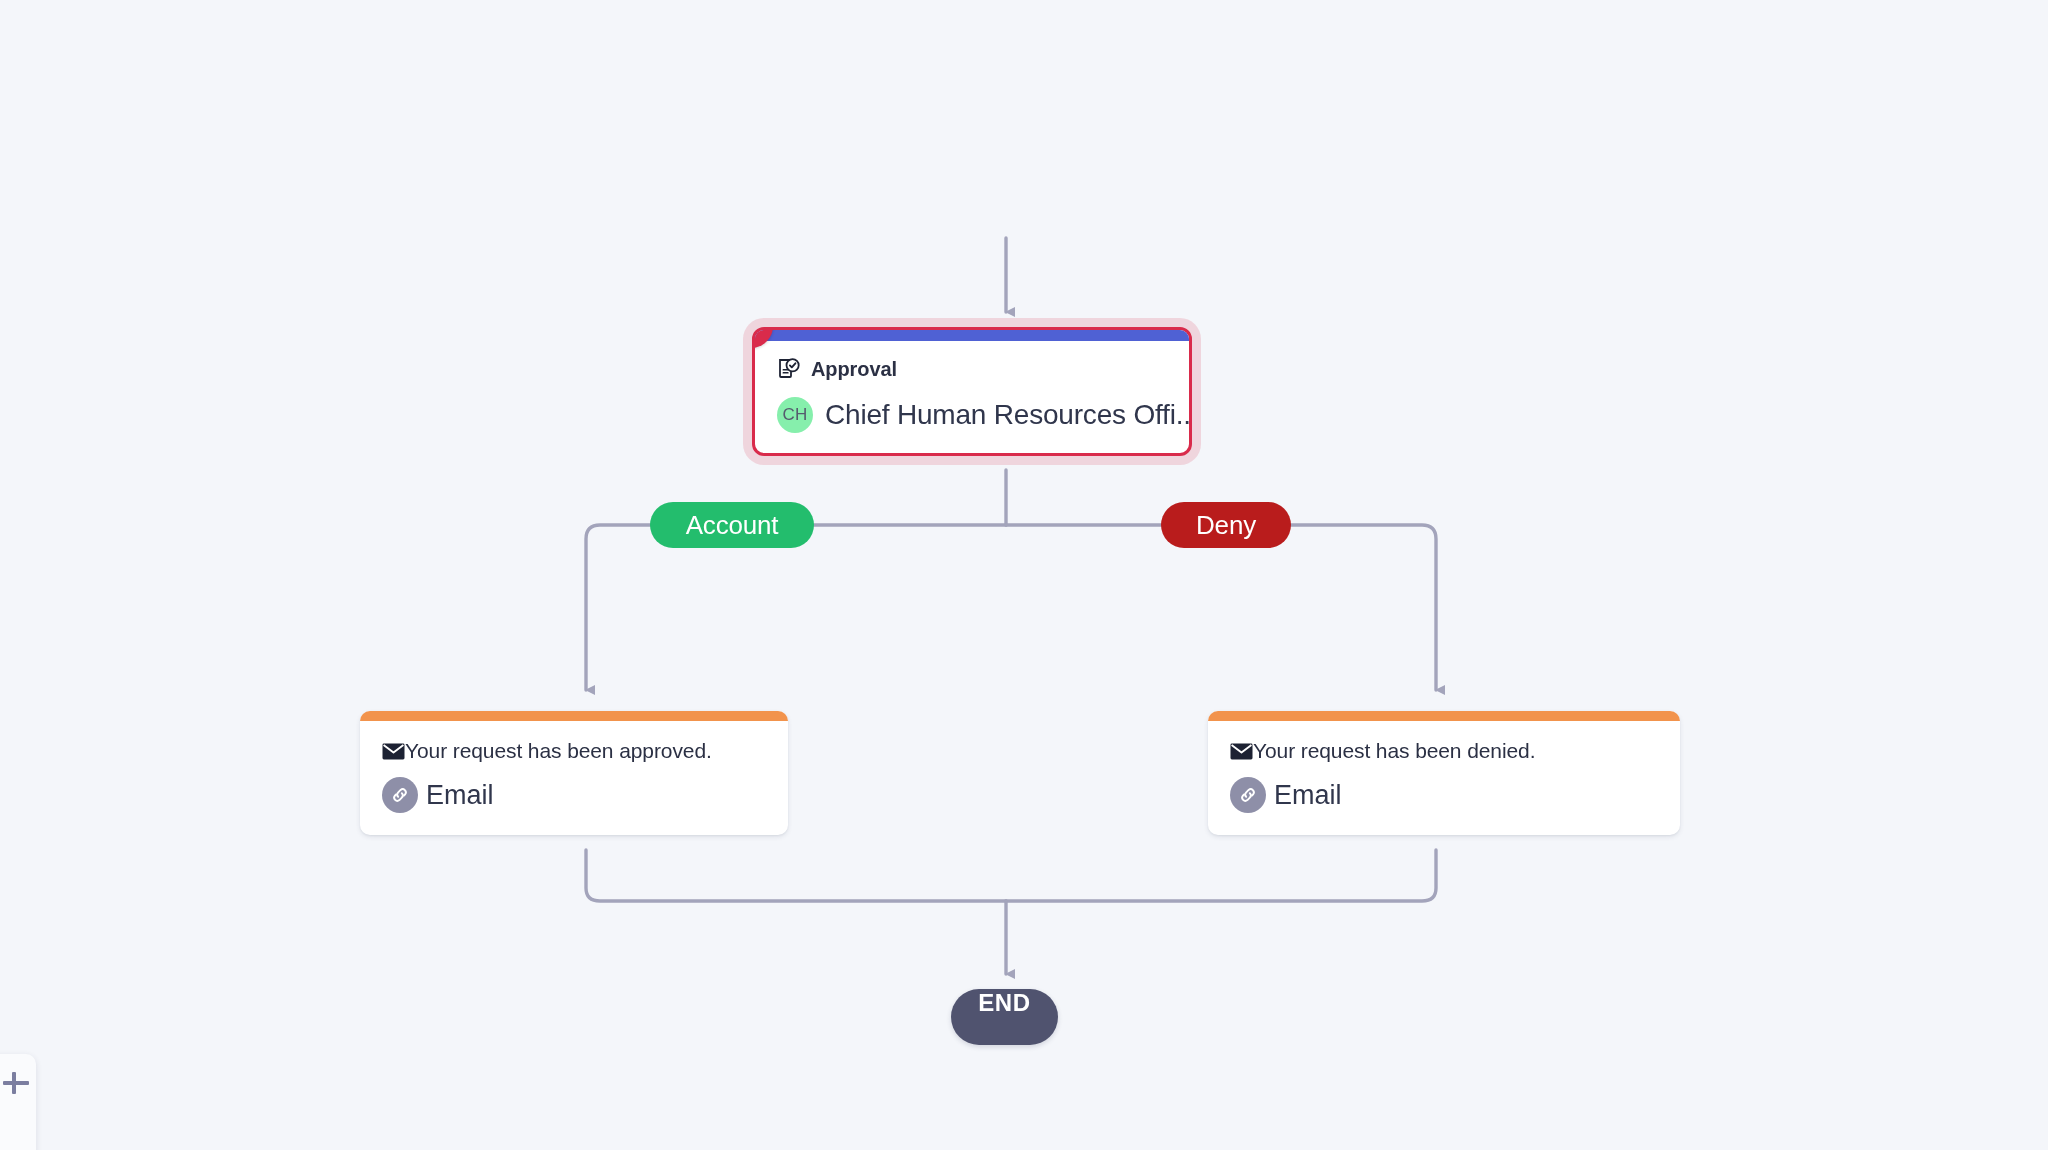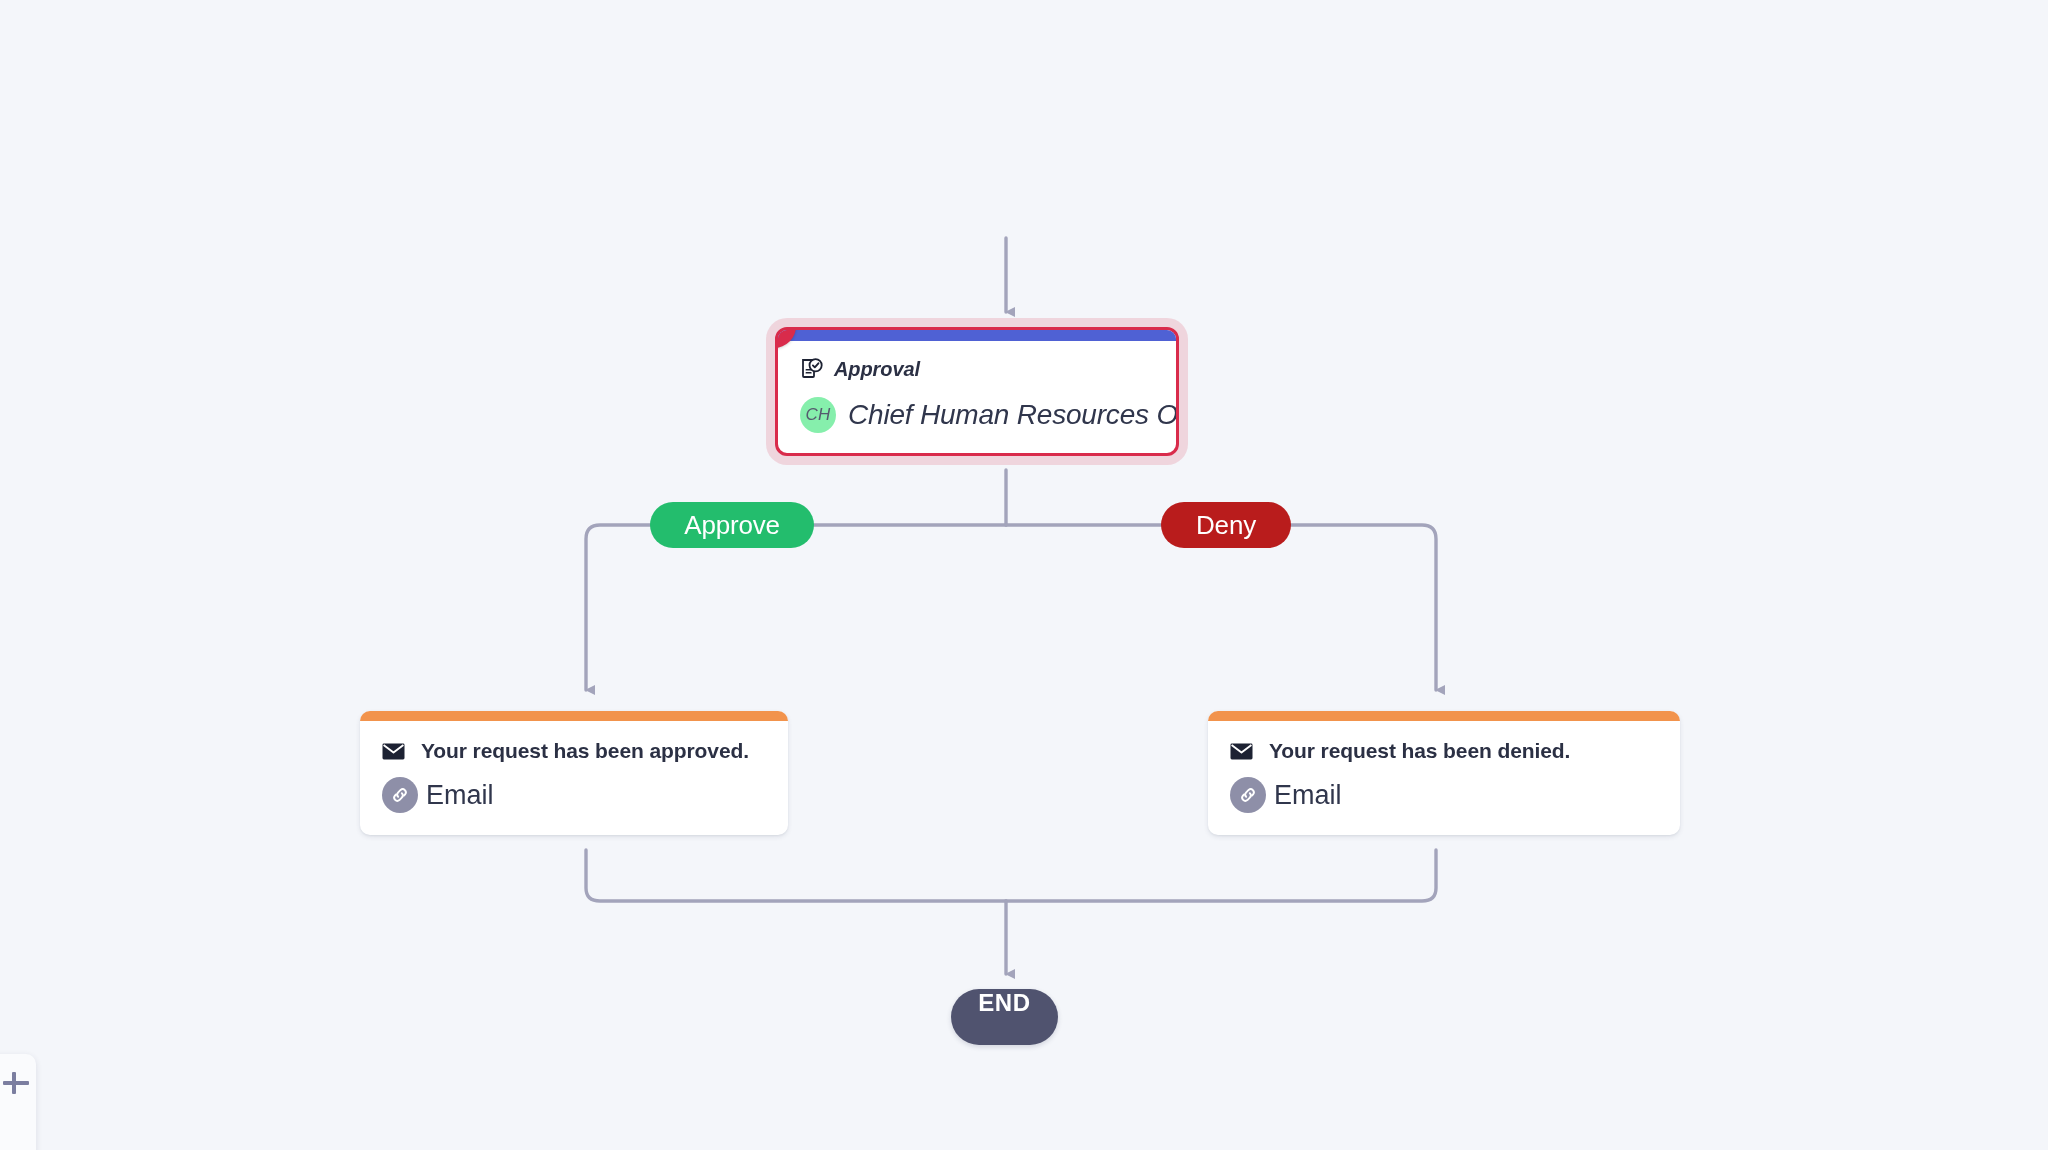--- a/index.html
+++ b/index.html
@@ -82,47 +82,46 @@
 
   
   #node-form {
     left: 781px;
     top: 100px;
     width: 428px;
   }
   #node-form .node-body { padding: 16px 22px 22px 22px; }
 
   #node-approval {
-    left: 775px;
+    left: 752px;
     top: 327px;
-    width: 404px;
+    width: 440px;
     border: 3px solid #d92b4b;
     border-radius: 12px;
     box-shadow: 0 0 0 9px rgba(217,43,75,0.16);
-    font-style: italic;
   }
   #node-approval .node-bar { height: 11px; }
 
   #node-email-approved {
     left: 360px;
     top: 711px;
     width: 428px;
   }
   #node-email-denied {
     left: 1208px;
     top: 711px;
     width: 472px;
   }
   .email-node .node-body { padding: 18px 22px 22px 22px; }
   .email-head {
     display: flex;
     align-items: center;
-    gap: 16px;
+    gap: 0;
     font-size: 21px;
-    font-weight: bold;
+    font-weight: normal;
     color: #2b3044;
     letter-spacing: -0.1px;
   }
 
   
   .err-badge {
     position: absolute;
     left: -26px;
     top: -26px;
     width: 44px;
@@ -291,21 +290,21 @@
         <span>Approval</span>
       </div>
       <div class="node-sub">
         <span class="avatar">CH</span>
         <span>Chief Human Resources Offi...</span>
       </div>
     </div>
   </div>
 
   <div class="pill" id="pill-approve">
-    <span>Approve</span>
+    <span>Account</span>
   </div>
   <div class="pill" id="pill-deny">
     <span>Deny</span>
   </div>
 
   <div class="node email-node" id="node-email-approved">
     <div class="node-bar" style="background:#f2934c"></div>
     <div class="node-body">
       <div class="email-head">
         <span>

